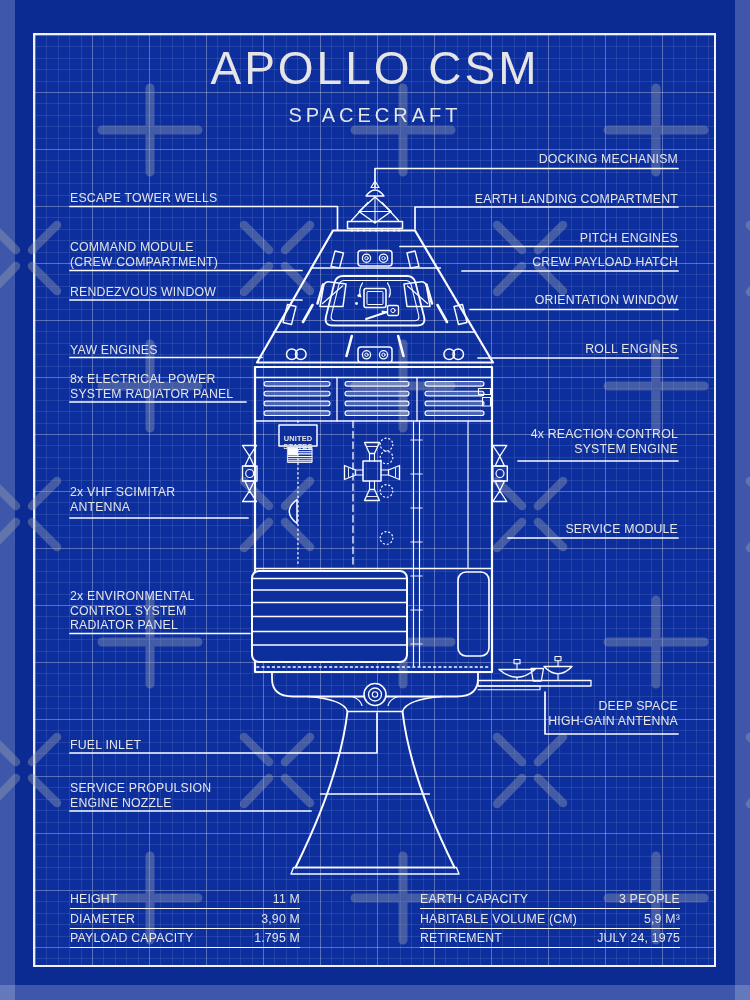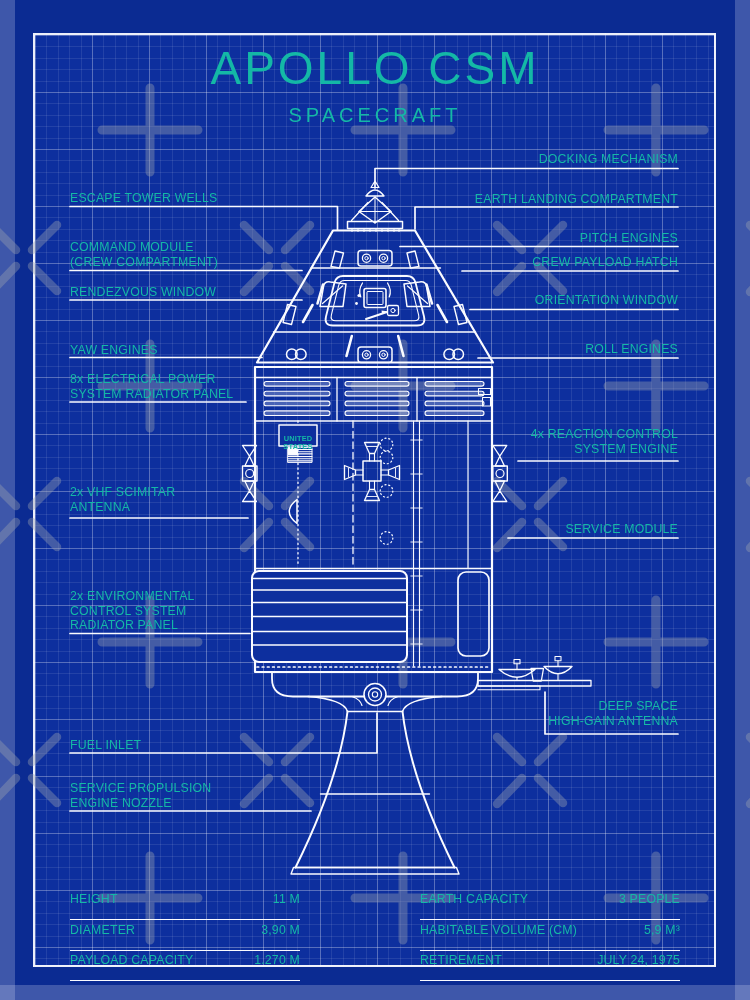--- a/index.html
+++ b/index.html
@@ -1,17 +1,17 @@
 <!DOCTYPE html>
 <html><head>
 <meta charset="utf-8">
 <style>
   html,body{margin:0;padding:0;background:#0b2b92;}
   #poster{position:relative;width:750px;height:1000px;background:#0b2b92;overflow:hidden;
-    font-family:"Liberation Sans","DejaVu Sans",sans-serif;color:#14b8a6;}
+    font-family:"Liberation Sans","DejaVu Sans",sans-serif;color:#e5e5e5;}
   .edge{position:absolute;background:rgba(210,218,240,0.26);}
   .edge-l{left:0;top:0;width:15px;height:100%;}
   .edge-r{right:0;top:0;width:15px;height:100%;}
   .edge-b{left:0;bottom:0;width:100%;height:15px;}
   #sheet{position:absolute;left:33px;top:33px;width:683px;height:934px;box-sizing:border-box;
     border:2.5px solid rgba(250,251,255,0.95);
     background-color:#0d2f9e;
     background-image:
       repeating-linear-gradient(to right, rgba(255,255,255,0.24) 0px, rgba(255,255,255,0.24) 1px, transparent 1px, transparent 57px),
       repeating-linear-gradient(to bottom, rgba(255,255,255,0.24) 0px, rgba(255,255,255,0.24) 1px, transparent 1px, transparent 57px),
@@ -19,21 +19,21 @@
       repeating-linear-gradient(to bottom, rgba(255,255,255,0.09) 0px, rgba(255,255,255,0.09) 1px, transparent 1px, transparent 11.4px);}
   svg.layer{position:absolute;left:0;top:0;}
   .title-wrap{position:absolute;left:0;right:0;top:46px;text-align:center;}
   .title{font-size:46px;line-height:44px;letter-spacing:3px;font-weight:400;}
   .subtitle{font-size:20px;line-height:20px;letter-spacing:4px;margin-top:15px;font-weight:400;}
   .lbl{position:absolute;font-size:12.3px;line-height:14.6px;letter-spacing:0.2px;white-space:pre-line;}
   .lbl.left{left:70px;text-align:left;}
   .lbl.right{right:72px;text-align:right;}
   .spec{position:absolute;top:889px;}
   .spec-row{display:flex;justify-content:space-between;align-items:flex-end;
-    height:16.75px;padding-bottom:13px;border-bottom:1.5px solid #fafbff;
+    height:16.75px;padding-bottom:2px;border-bottom:1.5px solid #fafbff;
     font-size:12.3px;letter-spacing:0.2px;}
   #spec-left{left:70px;width:230px;}
   #spec-right{left:420px;width:260px;}
   #us-label{position:absolute;left:279px;top:425px;width:38px;height:36px;
     display:flex;align-items:center;justify-content:center;text-align:center;
     font-size:7.4px;line-height:8.4px;font-weight:bold;letter-spacing:0.2px;white-space:pre-line;}
 </style>
 </head>
 <body>
 
@@ -301,21 +301,21 @@
     <div class="spec-row">
       <span>HEIGHT</span>
       <span>11 M</span>
     </div>
     <div class="spec-row">
       <span>DIAMETER</span>
       <span>3,90 M</span>
     </div>
     <div class="spec-row">
       <span>PAYLOAD CAPACITY</span>
-      <span>1.270 M</span>
+      <span>1.795 M</span>
     </div>
   </div>
   <div id="spec-right" class="spec">
     <div class="spec-row">
       <span>EARTH CAPACITY</span>
       <span>3 PEOPLE</span>
     </div>
     <div class="spec-row">
       <span>HABITABLE VOLUME (CM)</span>
       <span>5,9 M³</span>

